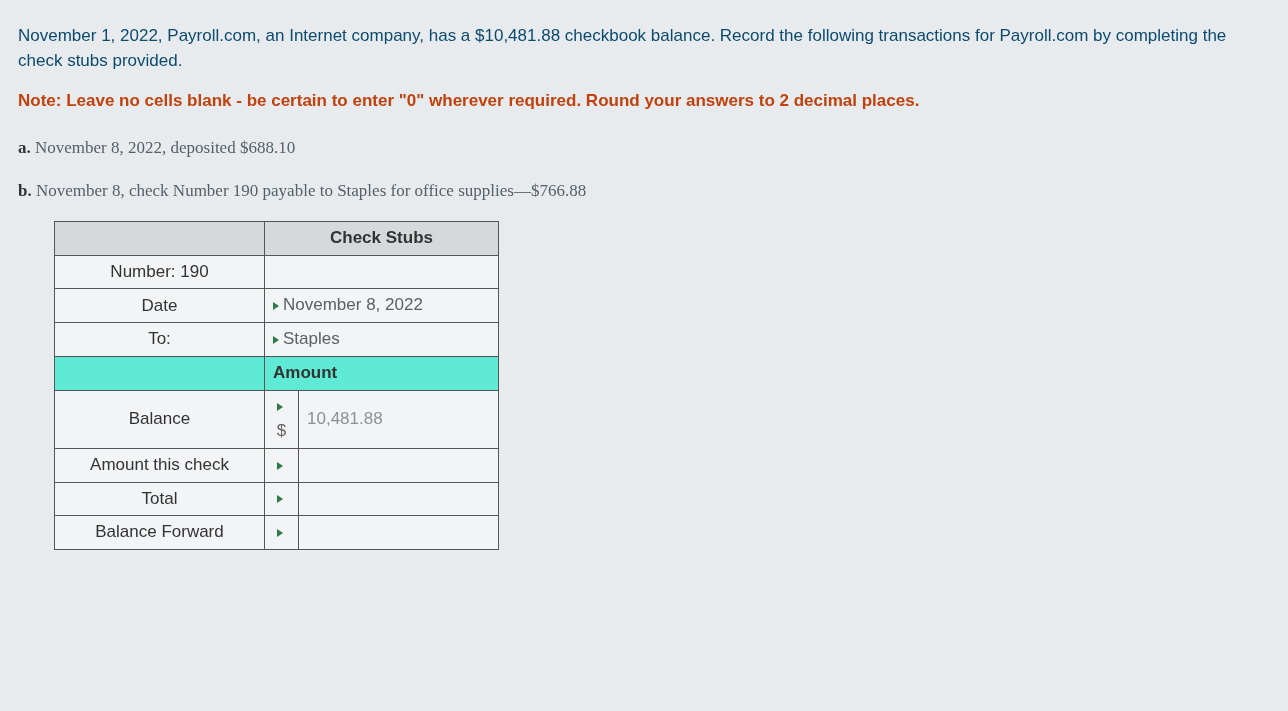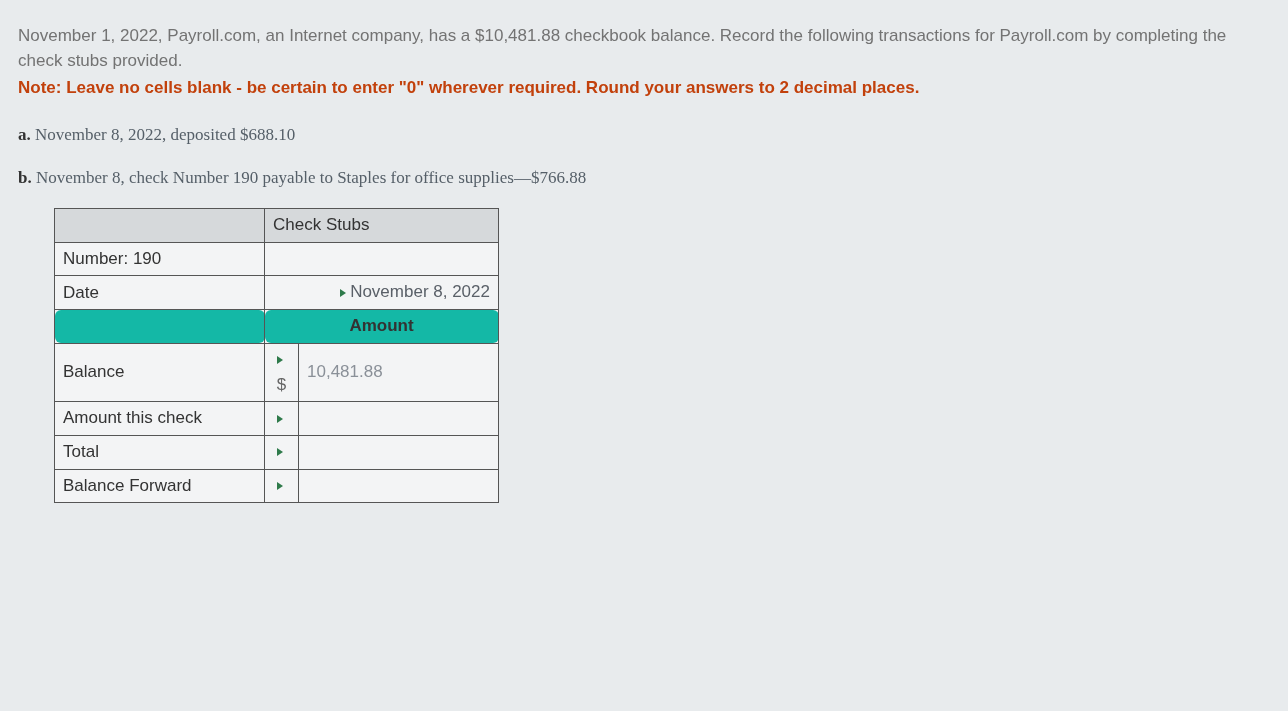--- a/index.html
+++ b/index.html
@@ -6,50 +6,50 @@
     body {
       font-family: Arial, Helvetica, sans-serif;
       background: #e8ebed;
       color: #333;
       padding: 24px 18px;
       width: 1288px;
       height: 711px;
       font-size: 17px;
       line-height: 1.45;
     }
-    .intro { color: #737373; margin-bottom: 3px; }
+    .intro { color: #0c4a6e; margin-bottom: 16px; }
     .note { color: #c2410c; margin-bottom: 22px; }
     .note .bold { font-weight: bold; }
     .item { margin-bottom: 18px; color: #555f68; font-family: Liberation Serif, serif; }
     .item .label { font-weight: bold; color: #333; }
     .stubs-wrap { margin-left: 36px; margin-top: 8px; }
     table.stubs {
       border-collapse: collapse;
       background: #f3f4f5;
     }
     table.stubs th, table.stubs td {
       border: 1px solid #555;
       padding: 4px 8px;
       height: 30px;
       vertical-align: middle;
     }
     table.stubs .header-row td {
       background: #d6d9db;
-      font-weight: normal;
+      text-align: center;
+      font-weight: bold;
       color: #333;
     }
-    .col-label { width: 210px; color: #333; text-align: left; }
+    .col-label { width: 210px; color: #333; text-align: center; }
     .col-cur   { width: 34px; text-align: center; color: #666; }
     .col-val   { width: 200px; text-align: left; color: #666; padding-right: 10px; }
-    .wide-val  { width: 234px; text-align: right; color: #5a6068; padding-left: 8px; }
+    .wide-val  { width: 234px; text-align: left; color: #5a6068; padding-left: 8px; }
     .sub-header td {
-      background: #14b8a6;
-      text-align: center;
+      background: #5eead4;
+      text-align: left;
       font-weight: bold;
-      border-radius: 6px;
     }
     .tri {
       display: inline-block;
       width: 0; height: 0;
       border-top: 4px solid transparent;
       border-bottom: 4px solid transparent;
       border-left: 6px solid #2e7a4a;
       margin-right: 4px;
       vertical-align: middle;
     }
@@ -82,20 +82,26 @@
     <tr>
       <td class="col-label">Number: 190</td>
       <td class="wide-val" colspan="2"></td>
     </tr>
     <tr>
       <td class="col-label">Date</td>
       <td class="wide-val" colspan="2">
         <span class="tri"></span><span class="val-txt">November 8, 2022</span>
       </td>
     </tr>
+    <tr>
+      <td class="col-label">To:</td>
+      <td class="wide-val" colspan="2">
+        <span class="tri"></span><span class="val-txt">Staples</span>
+      </td>
+    </tr>
     <tr class="sub-header">
       <td class="col-label empty-cell"></td>
       <td colspan="2">Amount</td>
     </tr>
     <tr>
       <td class="col-label">Balance</td>
       <td class="col-cur"><span class="tri"></span><span>$</span></td>
       <td class="col-val faded">10,481.88</td>
     </tr>
     <tr>

